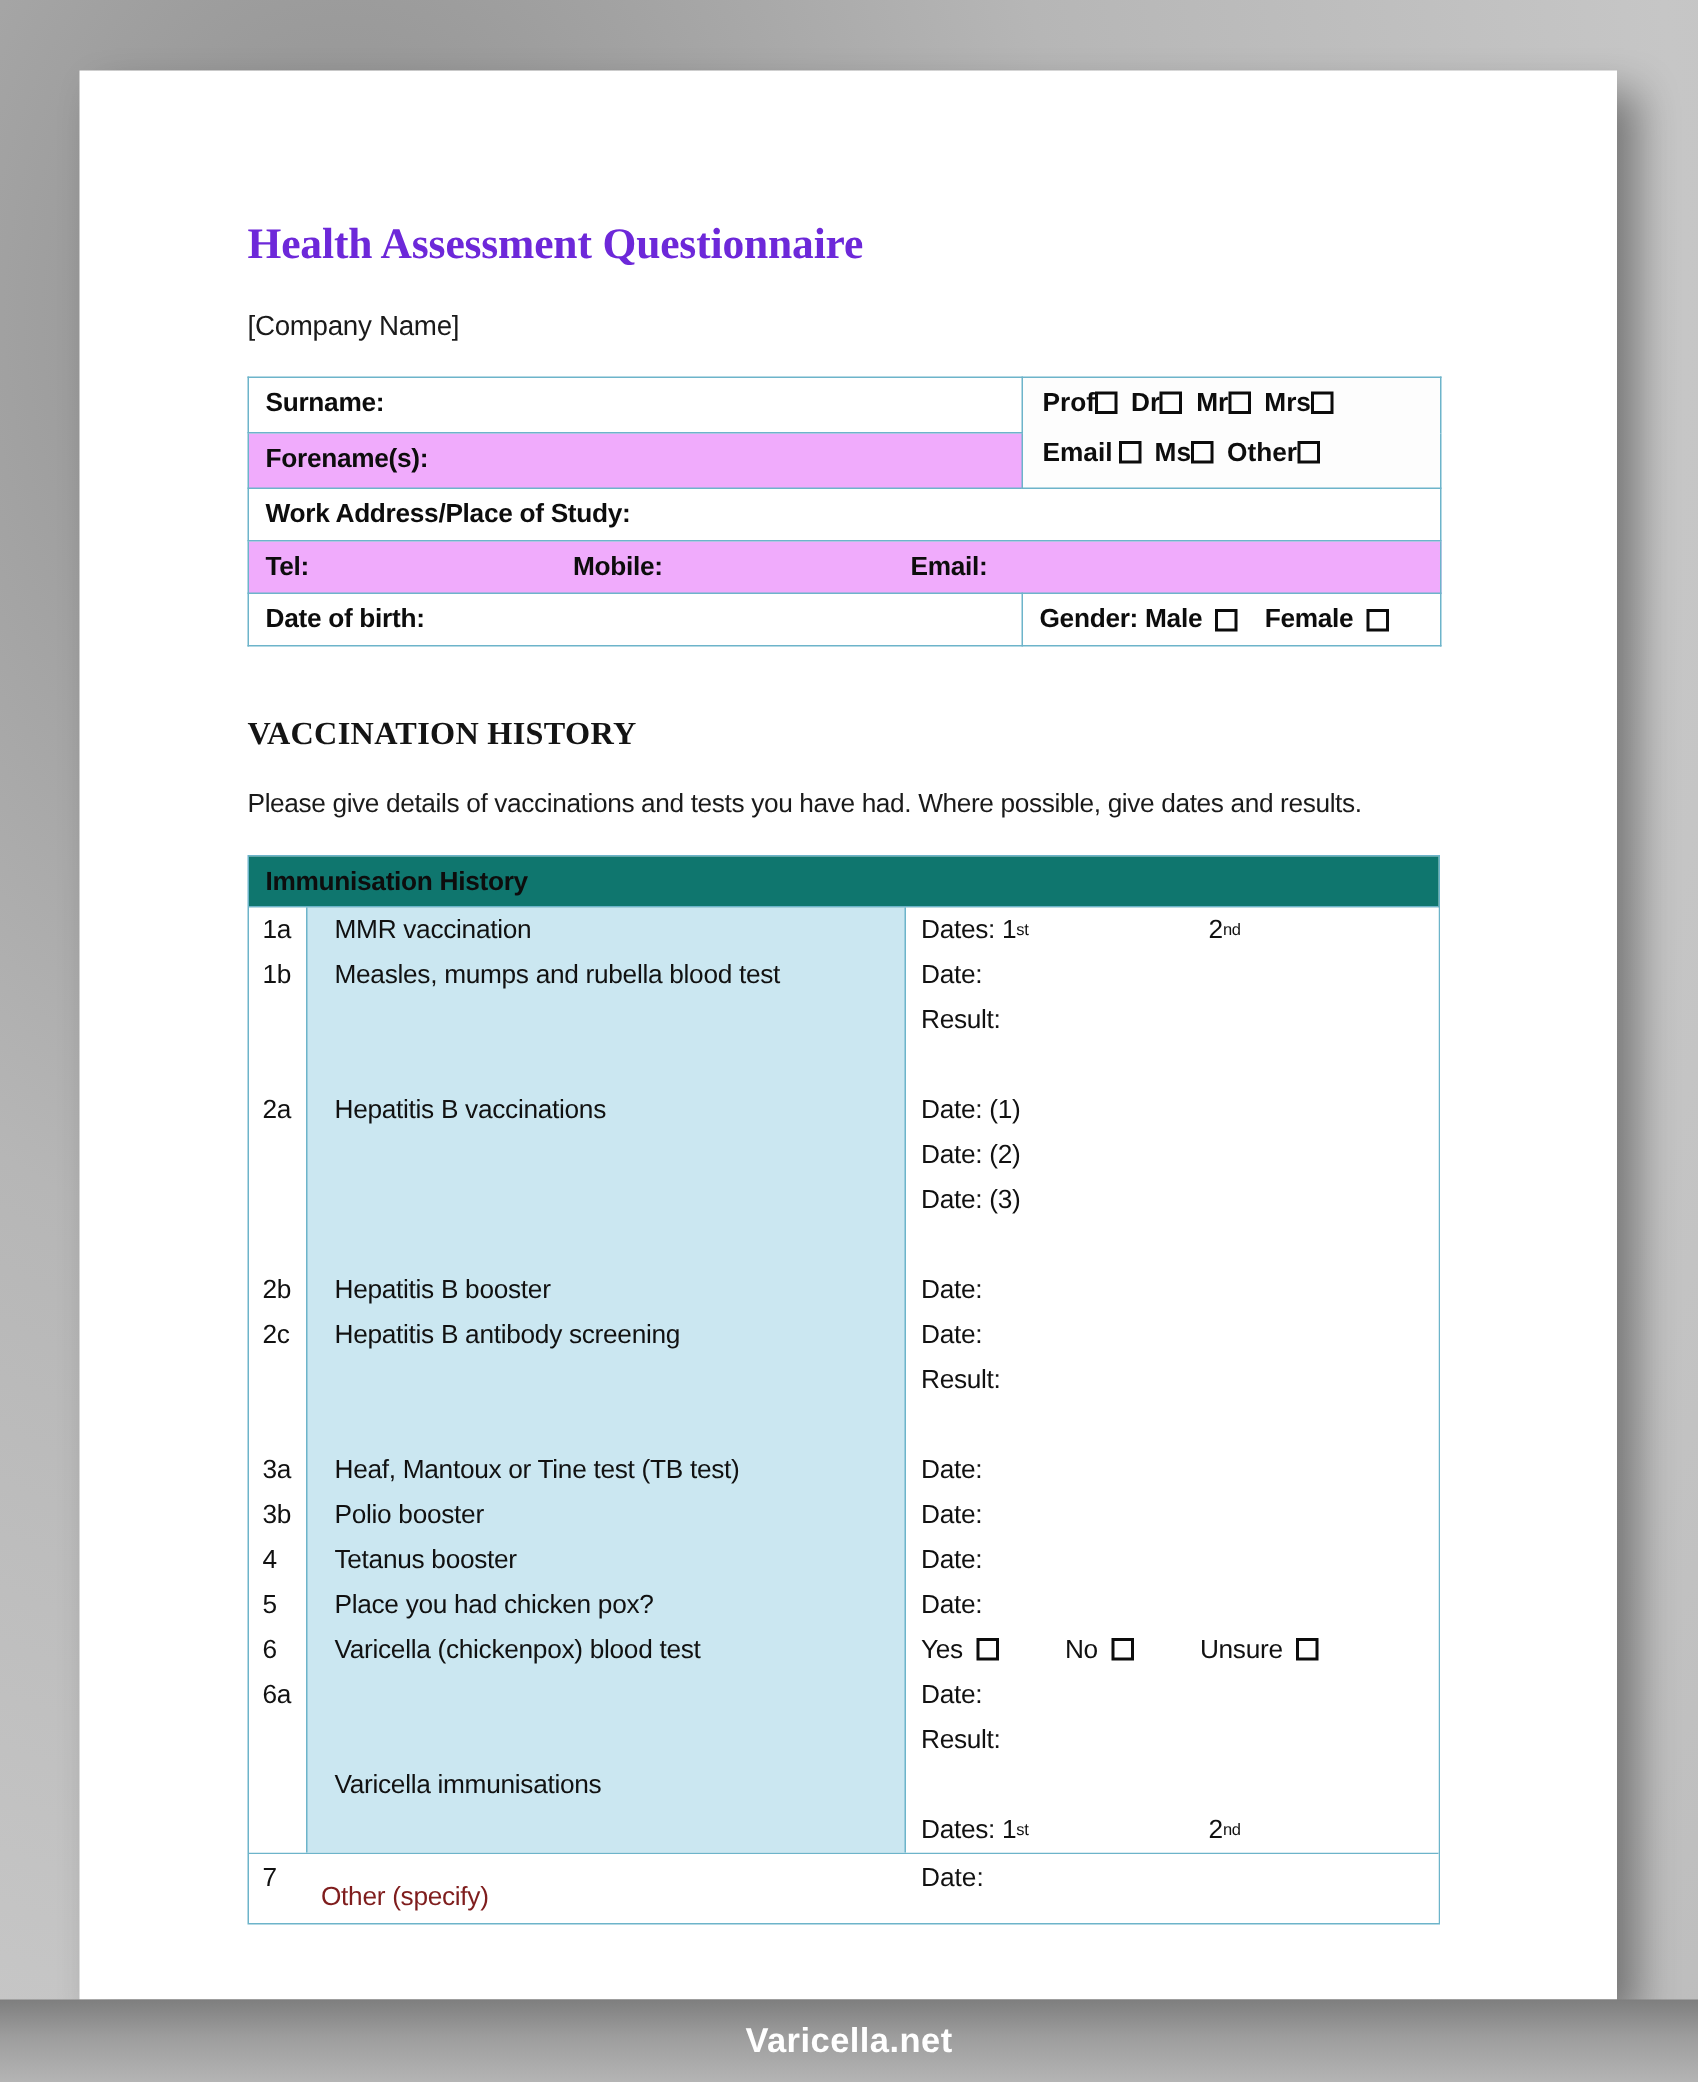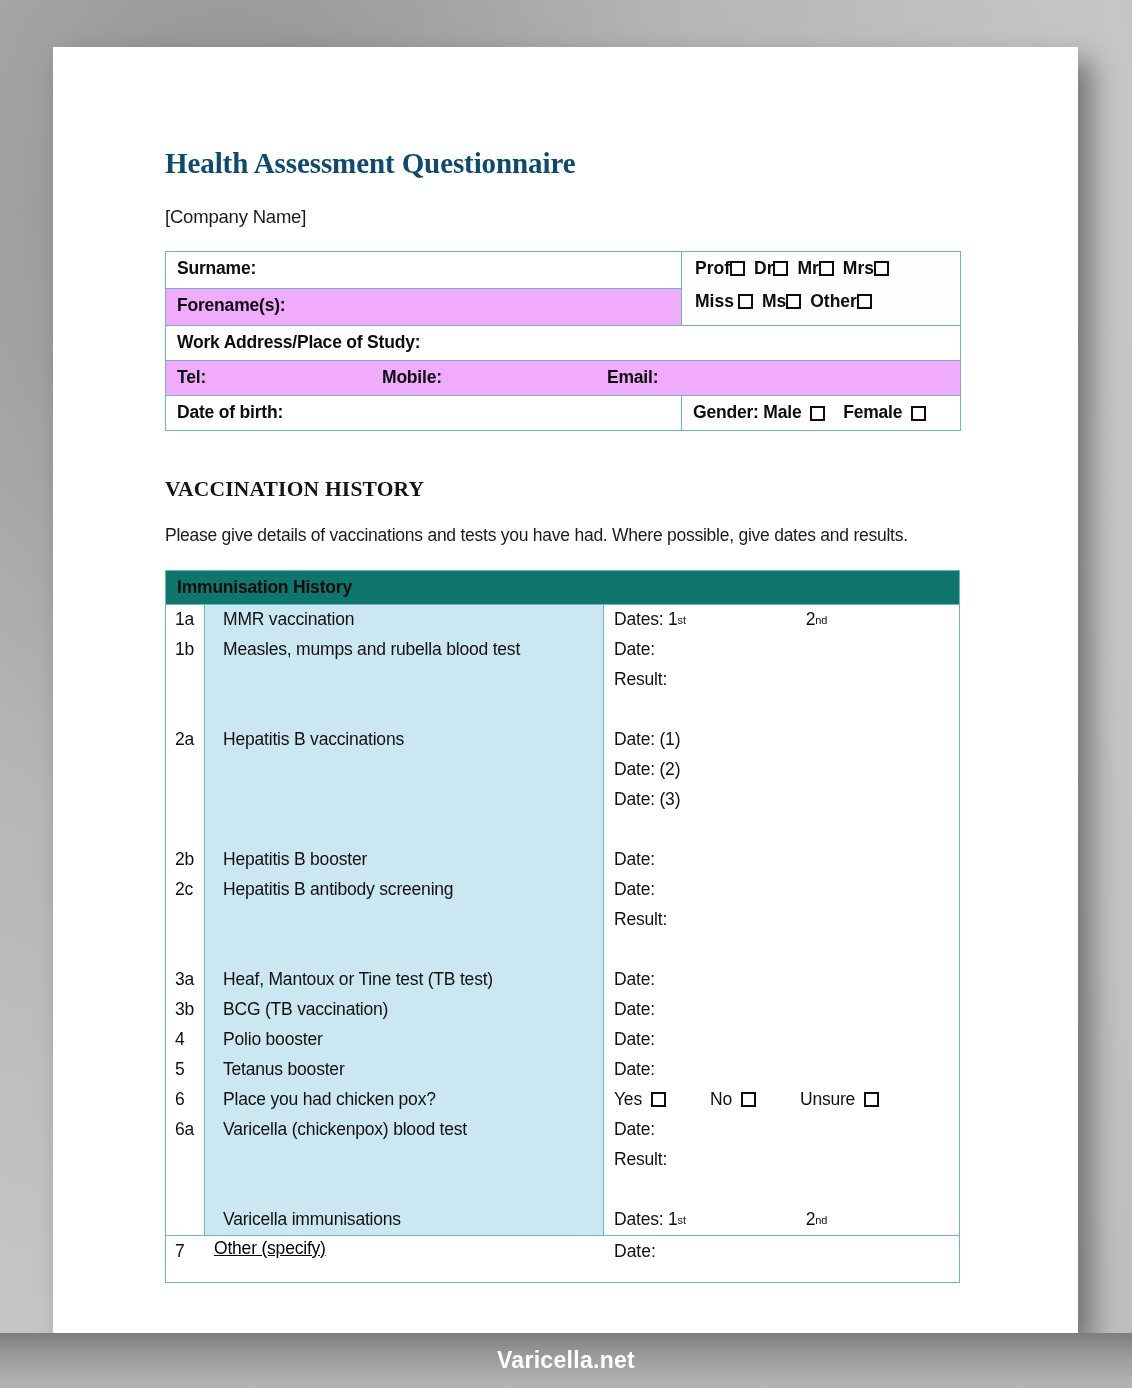--- a/index.html
+++ b/index.html
@@ -36,21 +36,21 @@
     top: 100px;
     width: 800px;
   }
 
   h1.doc-title {
     font-family: "Liberation Serif", serif;
     font-weight: bold;
     font-size: 29px;
     line-height: 1.15;
     margin: 0 0 0 0;
-    color: #0c4a6e;
+    color: #6d28d9;
     letter-spacing: -0.1px;
   }
   .company-name {
     font-size: 18.5px;
     color: #1a1a1a;
     margin-top: 26px;
     margin-bottom: 0;
     letter-spacing: -0.2px;
   }
 
@@ -196,26 +196,25 @@
     display: flex;
     align-items: flex-start;
     padding: 5px 0 0 9px;
     box-sizing: border-box;
     font-size: 17.5px;
     color: #111111;
   }
   .last-desc {
     width: 400px;
     flex: 0 0 400px;
-    padding: 2px 0 0 10px;
-    box-sizing: border-box;
-    font-size: 17.5px;
-    color: #000000;
+    padding: 18px 0 0 10px;
+    box-sizing: border-box;
+    font-size: 17.5px;
+    color: #7f1d1d;
     letter-spacing: -0.2px;
-    text-decoration: underline;
   }
   .last-date {
     flex: 1 1 auto;
     padding: 5px 0 0 10px;
     box-sizing: border-box;
     font-size: 17.5px;
     color: #111111;
   }
 
   sup.ord {
@@ -296,21 +295,21 @@
               <span>Dr</span>
                 <span class="cb"></span>
                 <span class="gap-s"></span>
               <span>Mr</span>
                 <span class="cb"></span>
                 <span class="gap-s"></span>
               <span>Mrs</span>
                 <span class="cb"></span>
             </div>
             <div class="title-line line2">
-              <span>Miss</span>
+              <span>Email</span>
                 <span class="gap-xs"></span>
                 <span class="cb"></span>
                 <span class="gap-s"></span>
               <span>Ms</span>
                 <span class="cb"></span>
                 <span class="gap-s"></span>
               <span>Other</span>
                 <span class="cb"></span>
             </div>
           </td>
@@ -384,21 +383,20 @@
             <div class="im-line"></div>
             <div class="im-line">Hepatitis B vaccinations</div>
             <div class="im-line"></div>
             <div class="im-line"></div>
             <div class="im-line"></div>
             <div class="im-line">Hepatitis B booster</div>
             <div class="im-line">Hepatitis B antibody screening</div>
             <div class="im-line"></div>
             <div class="im-line"></div>
             <div class="im-line">Heaf, Mantoux or Tine test (TB test)</div>
-            <div class="im-line">BCG (TB vaccination)</div>
             <div class="im-line">Polio booster</div>
             <div class="im-line">Tetanus booster</div>
             <div class="im-line">Place you had chicken pox?</div>
             <div class="im-line">Varicella (chickenpox) blood test</div>
             <div class="im-line"></div>
             <div class="im-line"></div>
             <div class="im-line">Varicella immunisations</div>
           </div>
         <div class="col-date" id="col-date">
             <div class="im-line">

